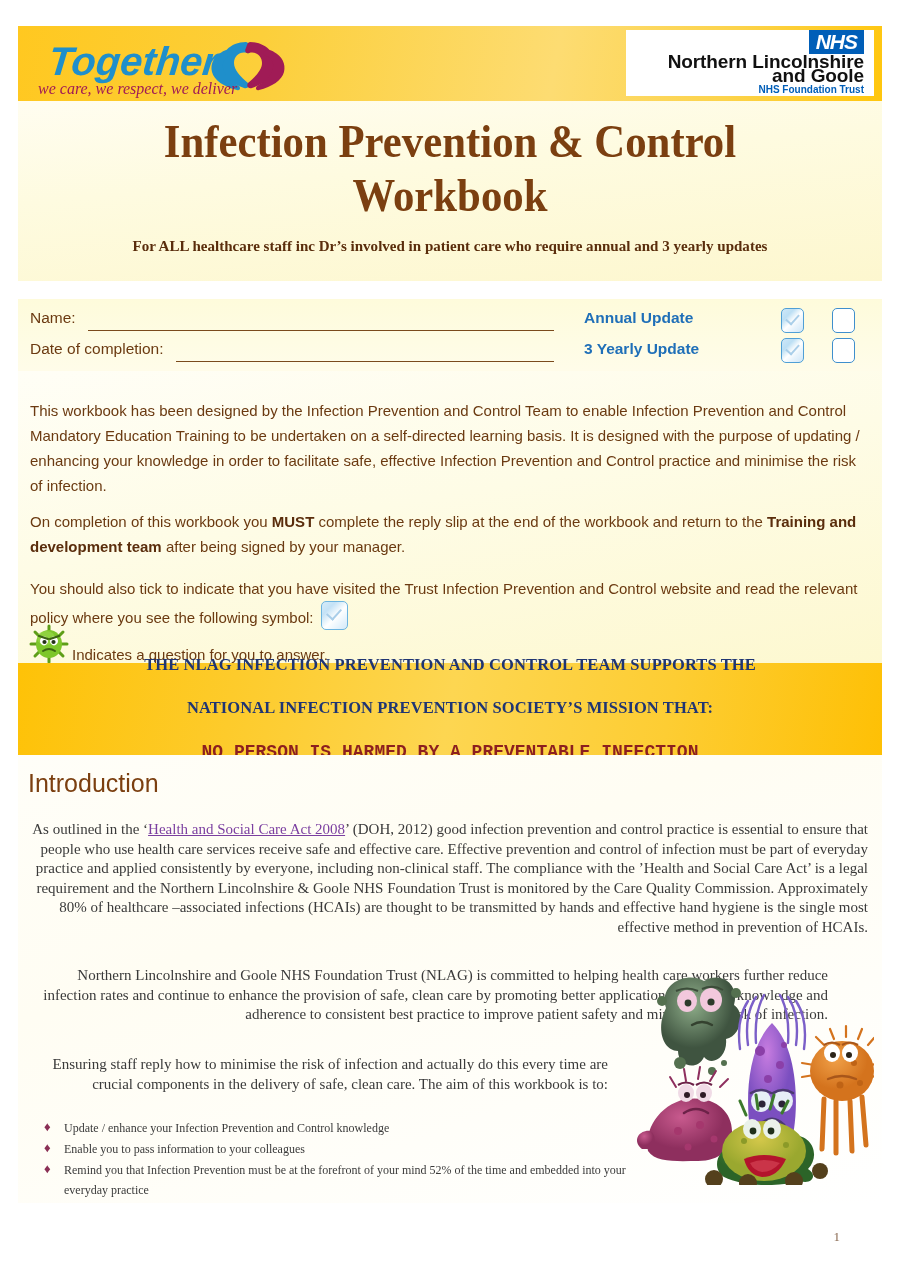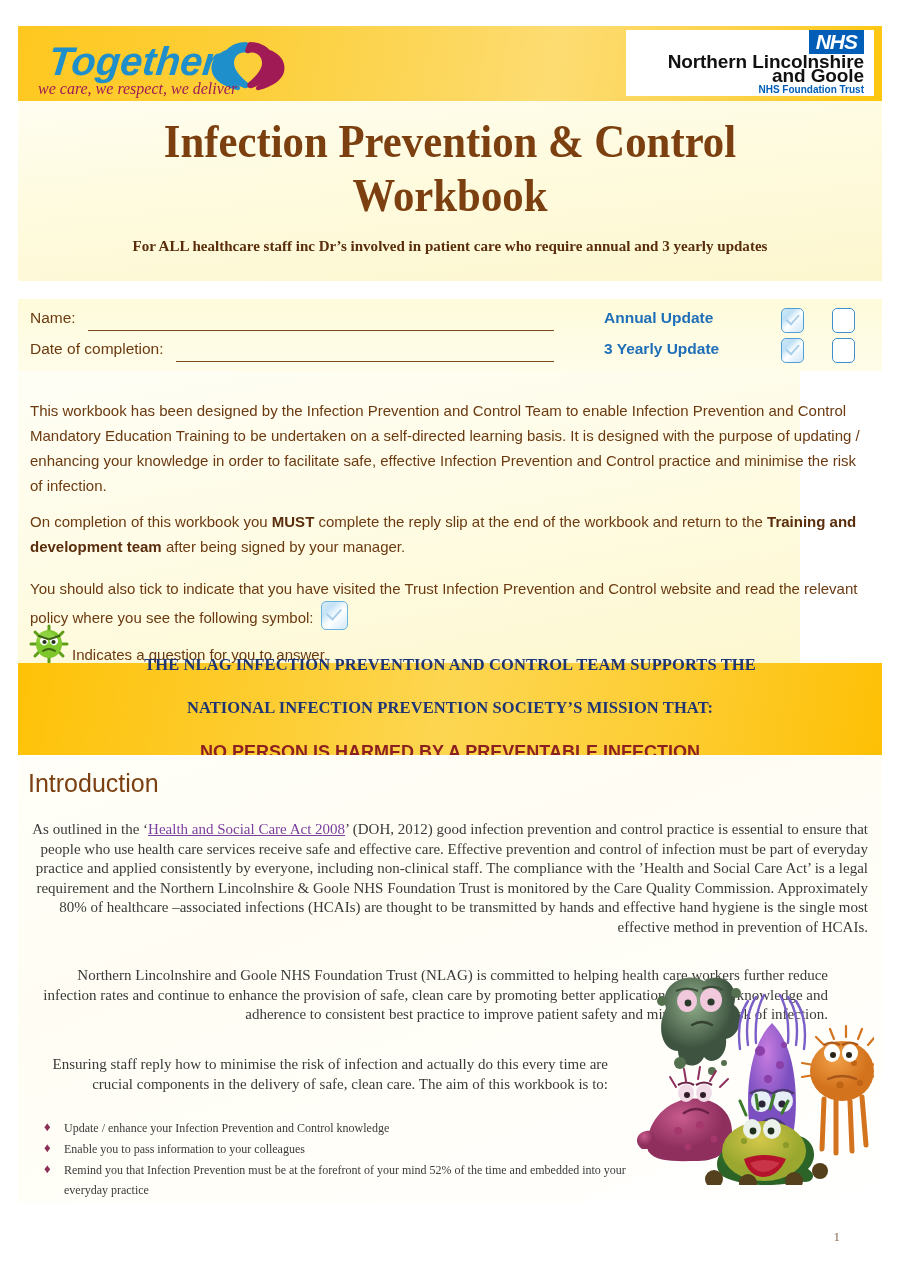--- a/index.html
+++ b/index.html
@@ -81,21 +81,20 @@
   .form-label{
     position:absolute; left:12px; top:4px;
     font-size:15.5px; color:#6b3a11; white-space:nowrap;
   }
   .form-line{
     position:absolute; height:0; border-bottom:1.4px solid #7a4a1c;
   }
   .form-right-label{
     position:absolute; font-weight:bold; font-size:15.5px; color:#1F6FB8;
     white-space:nowrap;
-    margin-left:20px;
   }
 
   
   .cb{
     position:absolute; width:23px; height:25px; border-radius:5px;
     box-sizing:border-box;
   }
   .cb-checked{
     border:1.4px solid #4f9fd6;
     background:linear-gradient(135deg,#cfe8f8 0%,#bcdff4 28%,#ffffff 52%,#e7f3fc 72%,#cfe6f7 100%);
@@ -105,21 +104,21 @@
     position:absolute; left:4px; top:5px; width:11px; height:6px;
     border-left:2.4px solid #a9cee9; border-bottom:2.4px solid #a9cee9;
     transform:rotate(-48deg);
   }
   .cb-empty{
     border:1.5px solid #3f8fcd; background:#ffffff;
   }
 
   
   .intro-zone{
-    position:absolute; left:18px; top:371px; width:782px; height:292px;
+    position:absolute; left:18px; top:371px; width:864px; height:292px;
     background:linear-gradient(170deg,#fffef6 0%,#fefce6 45%,#fdf8d0 100%);
   }
   .p-sans{
     position:absolute; left:12px; width:838px;
     font-size:15px; line-height:25px; color:#6b3a11;
   }
   .p-sans b{ color:#5a2d0c; }
   .inline-cb{
     display:inline-block; vertical-align:-7px; margin-left:8px;
     position:relative; width:25px; height:27px; border-radius:5px;
@@ -148,21 +147,21 @@
     background:linear-gradient(100deg,#fec207 0%,#fdcb2b 25%,#fdd651 50%,#fdcd33 75%,#fec005 100%);
     width:100%; height:100%; display:flex; flex-direction:column;
     align-items:center; justify-content:center;gap:19px;
   }
   .mission-l1,.mission-l2{
     font-family:"Liberation Serif", serif;
     font-weight:bold; font-size:16.5px; line-height:24px; color:#1F3573;
     letter-spacing:0.1px;
   }
   .mission-l3{
-    font-family:Liberation Sans, sans-serif;
+    font-family:Liberation Mono, monospace;
     font-weight:bold; font-size:18px; line-height:26px; color:#8C1F1F;
   }
 
   
   .body-zone{
     position:absolute; left:18px; top:755px; width:864px; height:448px;
     background:linear-gradient(160deg,#fffef8 0%,#fffdf3 35%,#fffef9 70%,#ffffff 100%);
   }
   .section-head{
     position:absolute; left:10px; top:14px;

